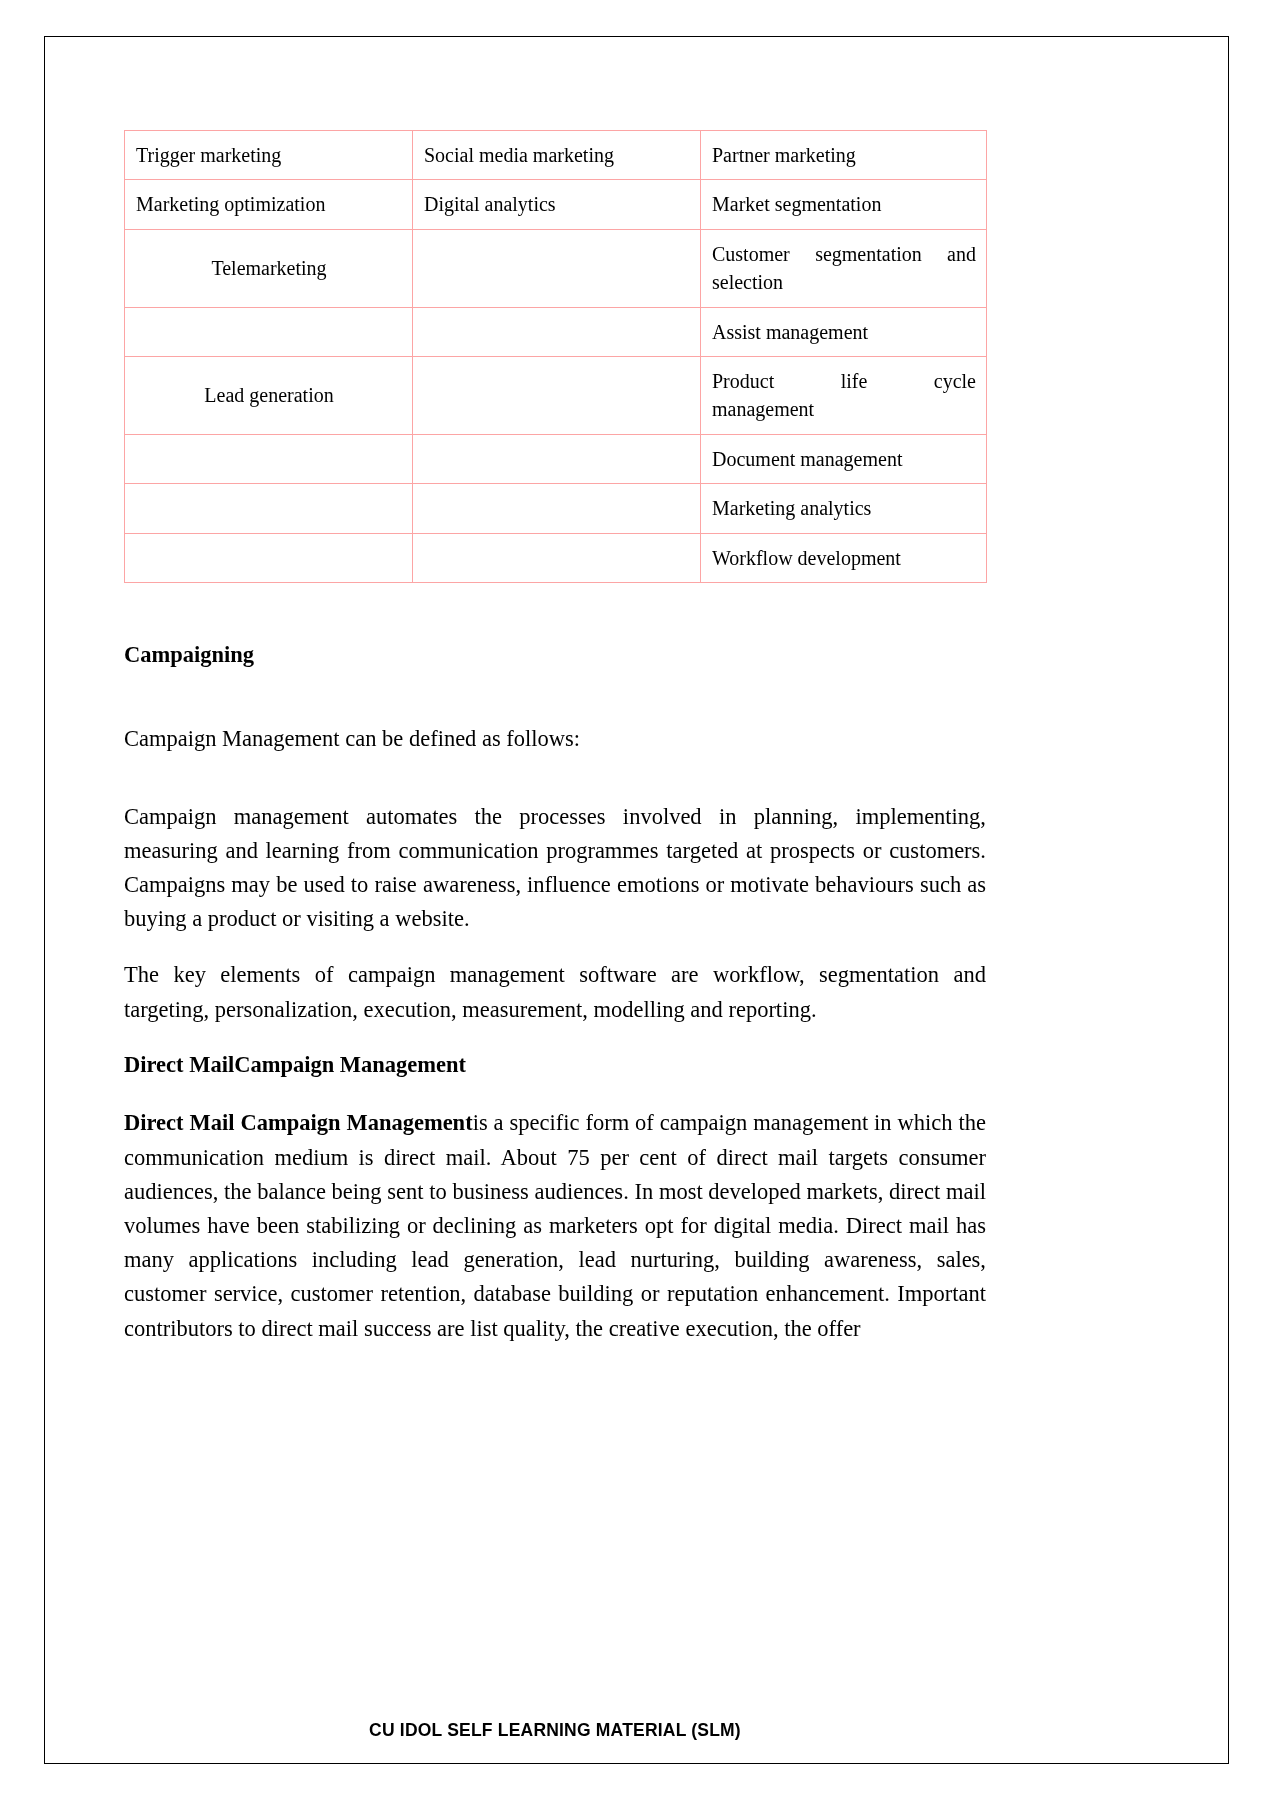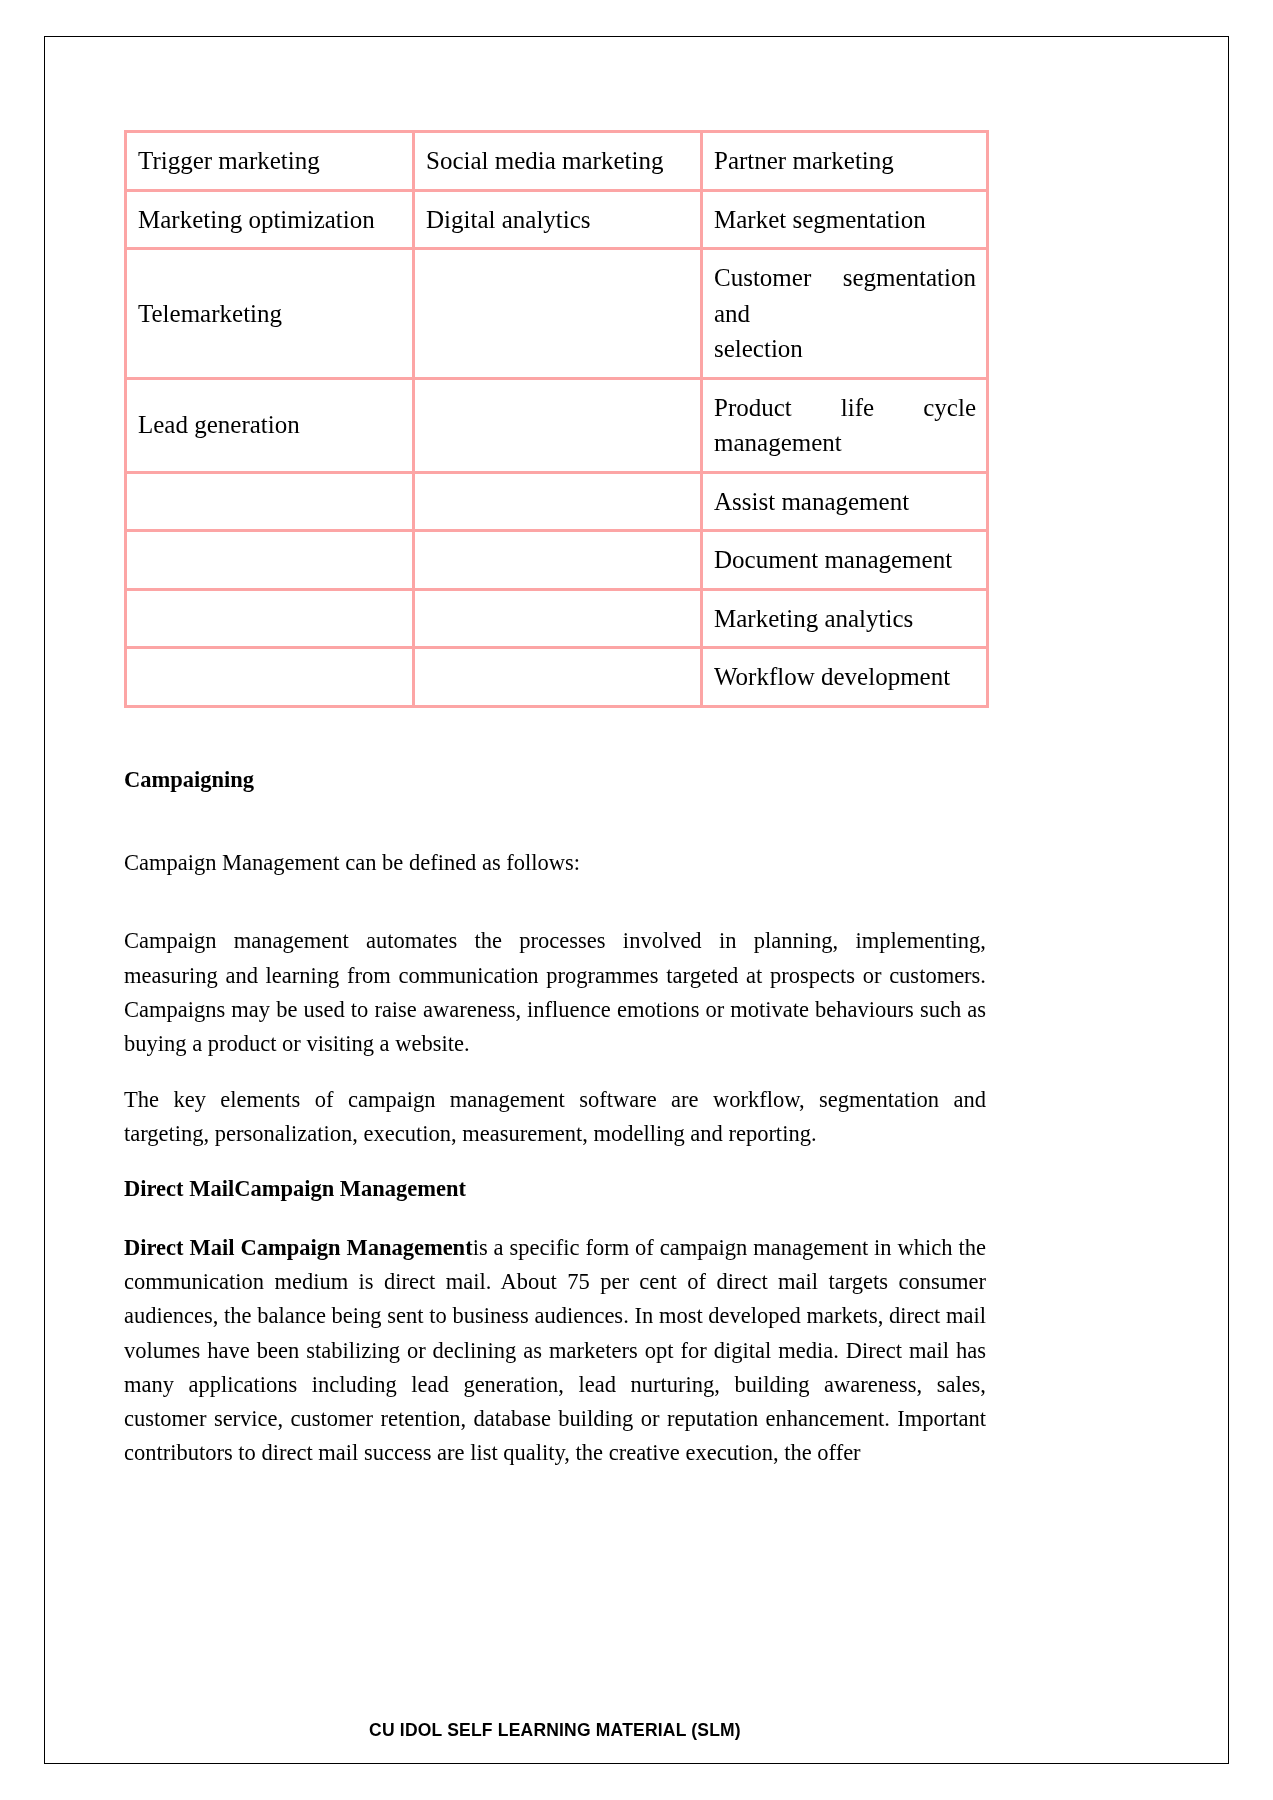--- a/index.html
+++ b/index.html
@@ -37,44 +37,44 @@
   }
 
   
   table.feature-table {
     border-collapse: collapse;
     width: 862px;
     table-layout: fixed;
     margin: 0;
   }
   table.feature-table td {
-    border: 3px solid #fca5a5;
+    border: 1px solid #fca5a5;
     padding: 10px 10px 10px 11px;
-    font-size: 25px;
+    font-size: 20px;
     line-height: 1.42;
     vertical-align: middle;
     height: 33px;
     box-sizing: border-box;
   }
   td.col-a { width: 288px; }
   td.col-b { width: 288px; }
   td.col-c { width: 286px; }
   td.justify-cell {
     text-align: justify;
     text-align-last: justify;
     vertical-align: top;
     padding-top: 12px;
     padding-bottom: 12px;
   }
   td.justify-cell .last-line {
     display: block;
     text-align: left;
     text-align-last: left;
   }
-  td.tall { height: 88px; }
+  td.tall { height: 88px; text-align: center; }
 
   
   h3.sec-head {
     font-size: 22.5px;
     font-weight: bold;
     margin: 0;
     padding: 0;
     line-height: 1.45;
   }
   p.para {
@@ -135,35 +135,35 @@
         </tr>
         <tr>
           <td class="col-a tall">Telemarketing</td>
           <td class="col-b tall"></td>
           <td class="col-c tall justify-cell">
             <span>Customer segmentation and</span>
             <span class="last-line">selection</span>
           </td>
         </tr>
         <tr>
+          <td class="col-a"></td>
+          <td class="col-b"></td>
+          <td class="col-c">Assist management</td>
+        </tr>
+        <tr>
           <td class="col-a tall">Lead generation</td>
           <td class="col-b tall"></td>
           <td class="col-c tall justify-cell">
             <span>Product            life            cycle</span>
             <span class="last-line">management</span>
           </td>
         </tr>
         <tr>
           <td class="col-a"></td>
           <td class="col-b"></td>
-          <td class="col-c">Assist management</td>
-        </tr>
-        <tr>
-          <td class="col-a"></td>
-          <td class="col-b"></td>
           <td class="col-c">Document management</td>
         </tr>
         <tr>
           <td class="col-a"></td>
           <td class="col-b"></td>
           <td class="col-c">Marketing analytics</td>
         </tr>
         <tr>
           <td class="col-a"></td>
           <td class="col-b"></td>

